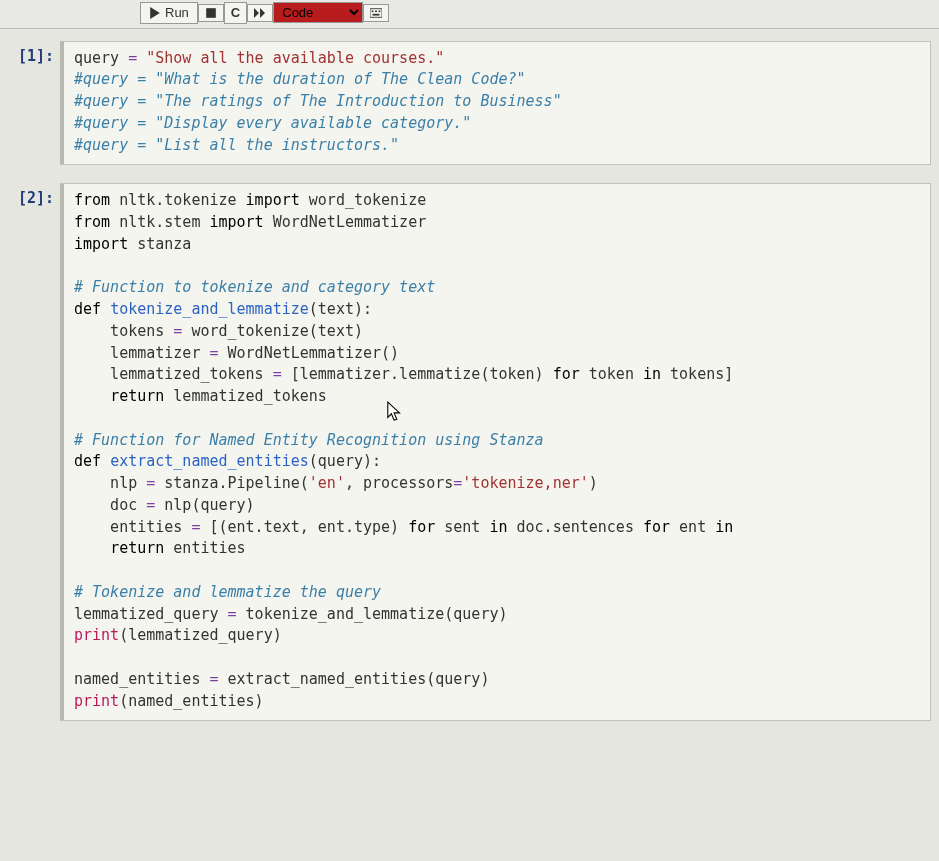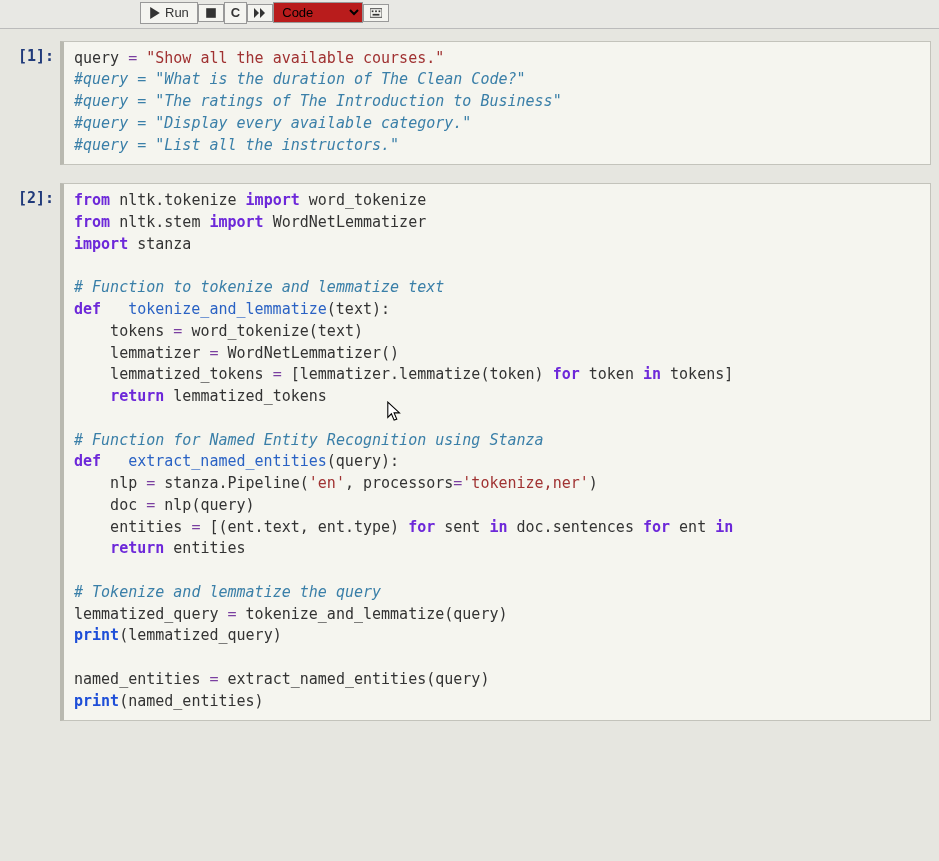--- a/index.html
+++ b/index.html
@@ -52,26 +52,26 @@
     }
     .input-area {
       flex:1;
       background:#f5f5ef;
       border:1px solid #c3c3bb;
       border-left:4px solid #b9b9b0;
       padding:6px 10px 8px 10px;
       overflow-x:auto;
     }
     pre { font-family:"DejaVu Sans Mono","Courier New",monospace; white-space:pre; line-height:1.45; font-size:15px; }
-    .kw { color:#6d28d9; font-weight:bold; }   
+    .kw { color:#000000; font-weight:normal; }   
     .str { color:#a03232; }                    
     .cmt { color:#3a7fa8; font-style:italic; } 
-    .fn  { color:#2a62c4;margin-left:18px; }                    
+    .fn  { color:#2a62c4; }                    
     .op  { color:#7a3fa0; }                    
-    .bi  { color:#1d4ed8;font-weight:bold; }                    
+    .bi  { color:#be185d; }                    
     .cursor-ptr {
       position:absolute; width:18px; height:22px;
       pointer-events:none;
     }
   </style>
 </head>
 <body>
 
 <div class="toolbar">
   <button class="tbtn">
@@ -121,21 +121,21 @@
     </div>
   </div>
 
   <div class="cell" style="position:relative;">
     <div class="prompt">[2]:</div>
     <div class="input-area">
       <pre><span class="kw">from</span> nltk.tokenize <span class="kw">import</span> word_tokenize
 <span class="kw">from</span> nltk.stem <span class="kw">import</span> WordNetLemmatizer
 <span class="kw">import</span> stanza
 
-<span class="cmt"># Function to tokenize and lemmatize text</span>
+<span class="cmt"># Function to tokenize and category text</span>
 <span class="kw">def</span> <span class="fn">tokenize_and_lemmatize</span>(text):
     tokens <span class="op">=</span> word_tokenize(text)
     lemmatizer <span class="op">=</span> WordNetLemmatizer()
     lemmatized_tokens <span class="op">=</span> [lemmatizer.lemmatize(token) <span class="kw">for</span> token <span class="kw">in</span> tokens]
     <span class="kw">return</span> lemmatized_tokens
 
 <span class="cmt"># Function for Named Entity Recognition using Stanza</span>
 <span class="kw">def</span> <span class="fn">extract_named_entities</span>(query):
     nlp <span class="op">=</span> stanza.Pipeline(<span class="str">'en'</span>, processors<span class="op">=</span><span class="str">'tokenize,ner'</span>)
     doc <span class="op">=</span> nlp(query)

